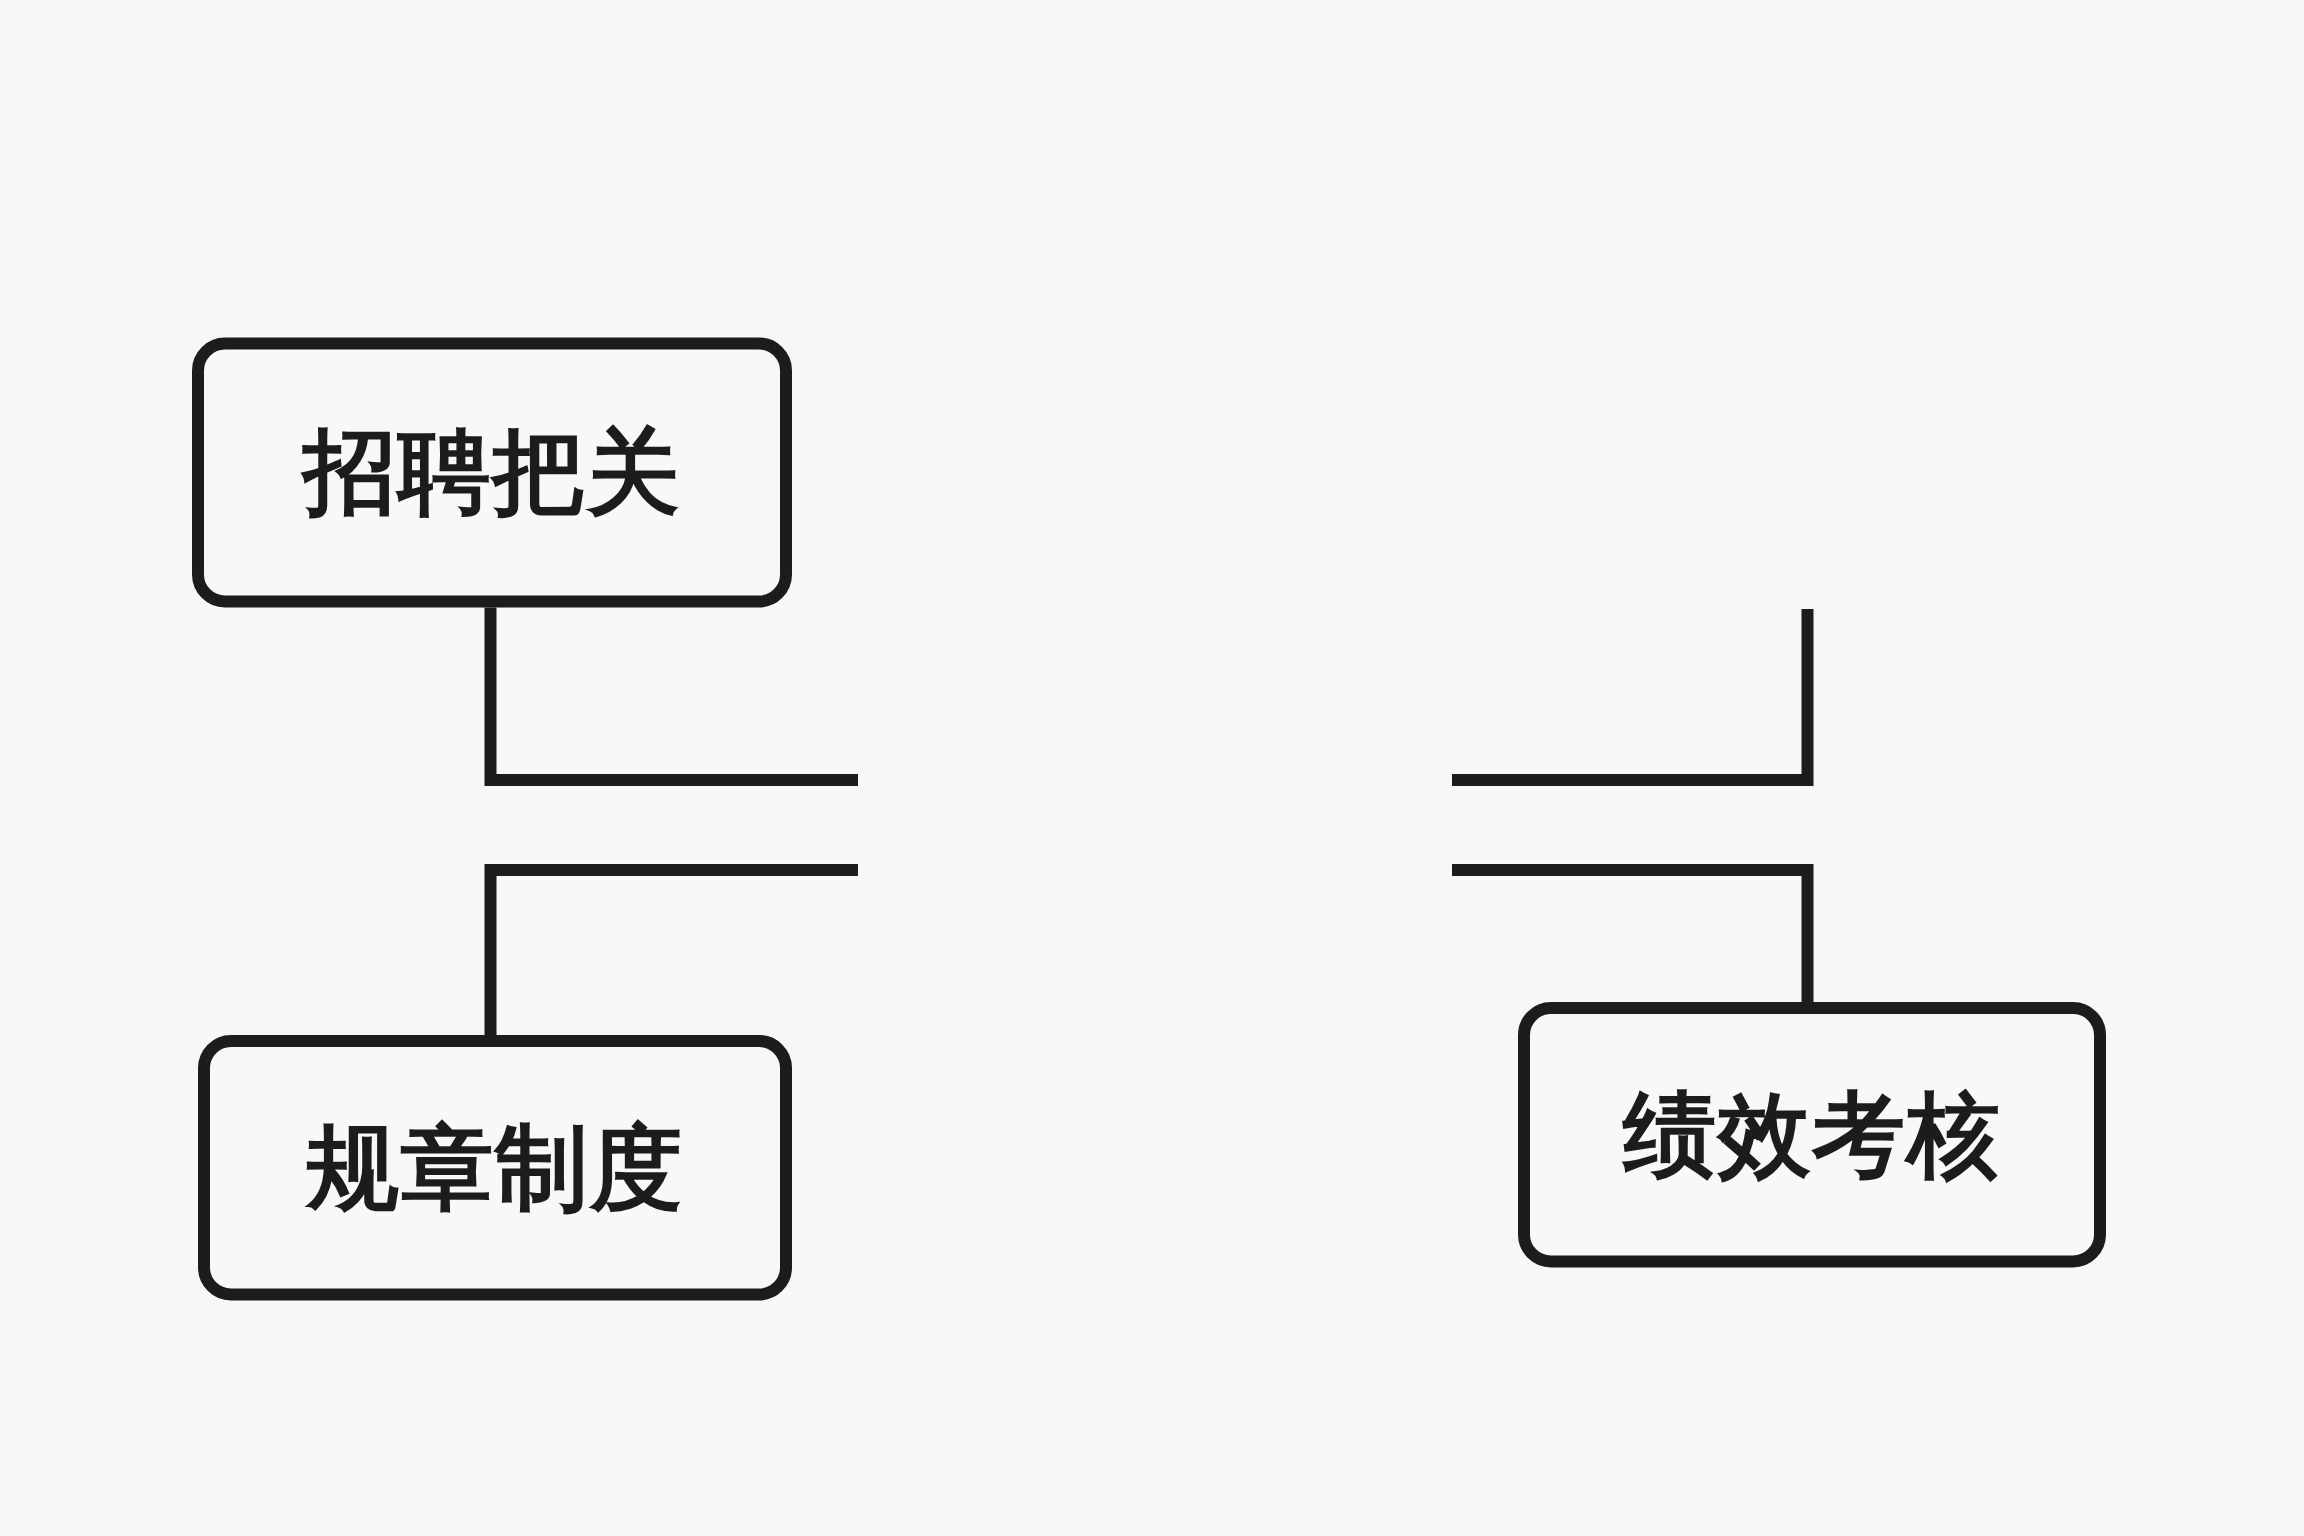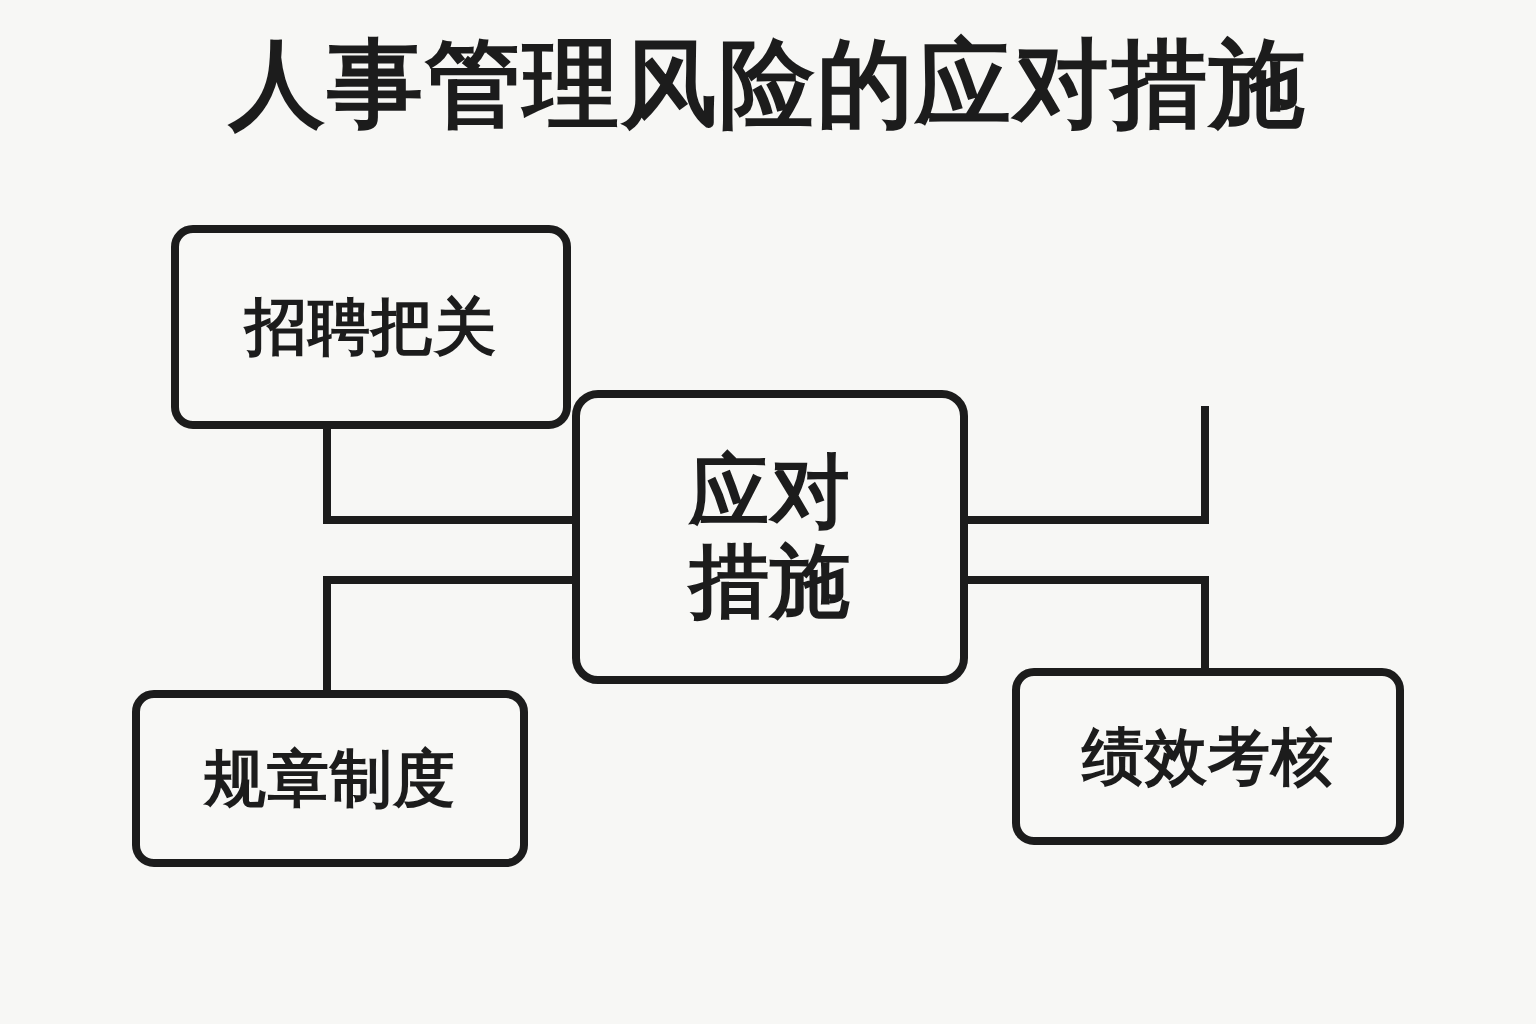--- a/index.html
+++ b/index.html
@@ -72,53 +72,48 @@
     line-height: 1.12;
   }
 
   .node--leaf { font-size: 62px; }
   .node--center {
     font-size: 80px;
     border-radius: 26px;
   }
 
   
-  #node-recruit  { left: 128px;  top: 225px; width: 400px; height: 204px; margin-left: 43px; }
+  #node-recruit  { left: 128px;  top: 225px; width: 400px; height: 180px; }
   #node-train    { left: 1008px; top: 226px; width: 396px; height: 180px; }
   #node-center   { left: 572px;  top: 390px; width: 396px; height: 294px; }
   #node-rules    { left: 132px;  top: 690px; width: 396px; height: 177px; align-items: center; }
   #node-perf     { left: 1012px; top: 668px; width: 392px; height: 177px; }
 </style>
 </head>
 <body>
 
 <div id="stage">
 
-  <div class="title">人事管理风险的应对措施</div>
 
   <svg id="wires" viewBox="0 0 1536 1024" width="1536" height="1024" aria-hidden="true">
 
     <path class="wire" d="M 327 405 L 327 520 L 572 520"></path>
 
     <path class="wire" d="M 327 690 L 327 580 L 572 580"></path>
 
     <path class="wire" d="M 1205 406 L 1205 520 L 968 520"></path>
 
     <path class="wire" d="M 1205 693 L 1205 580 L 968 580"></path>
   </svg>
 
   <div class="node node--leaf" id="node-recruit">
     <span class="label">招聘把关</span>
   </div>
 
 
-  <div class="node node--center" id="node-center">
-    <span class="label">应对
-措施</span>
-  </div>
 
   <div class="node node--leaf" id="node-rules">
     <span class="label">规章制度</span>
   </div>
 
   <div class="node node--leaf" id="node-perf">
     <span class="label">绩效考核</span>
   </div>
 
 </div>

